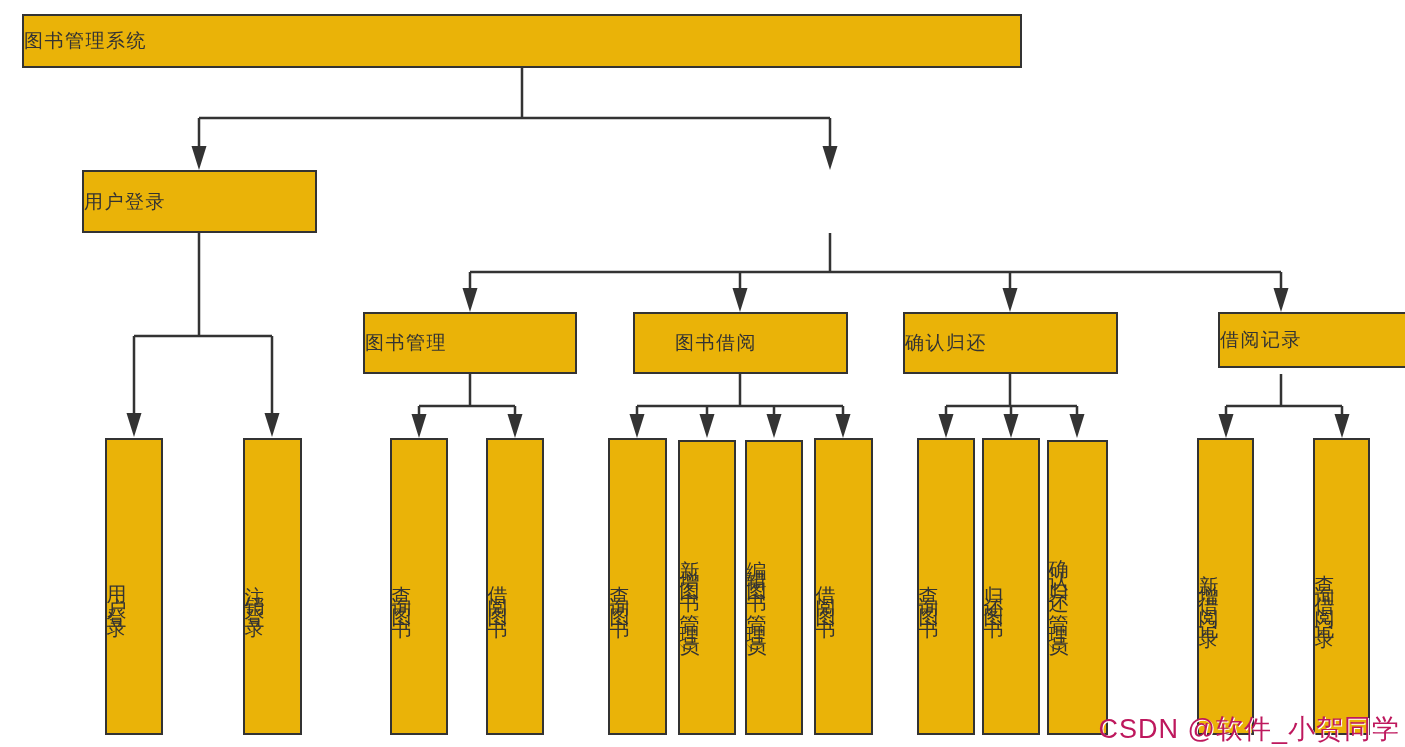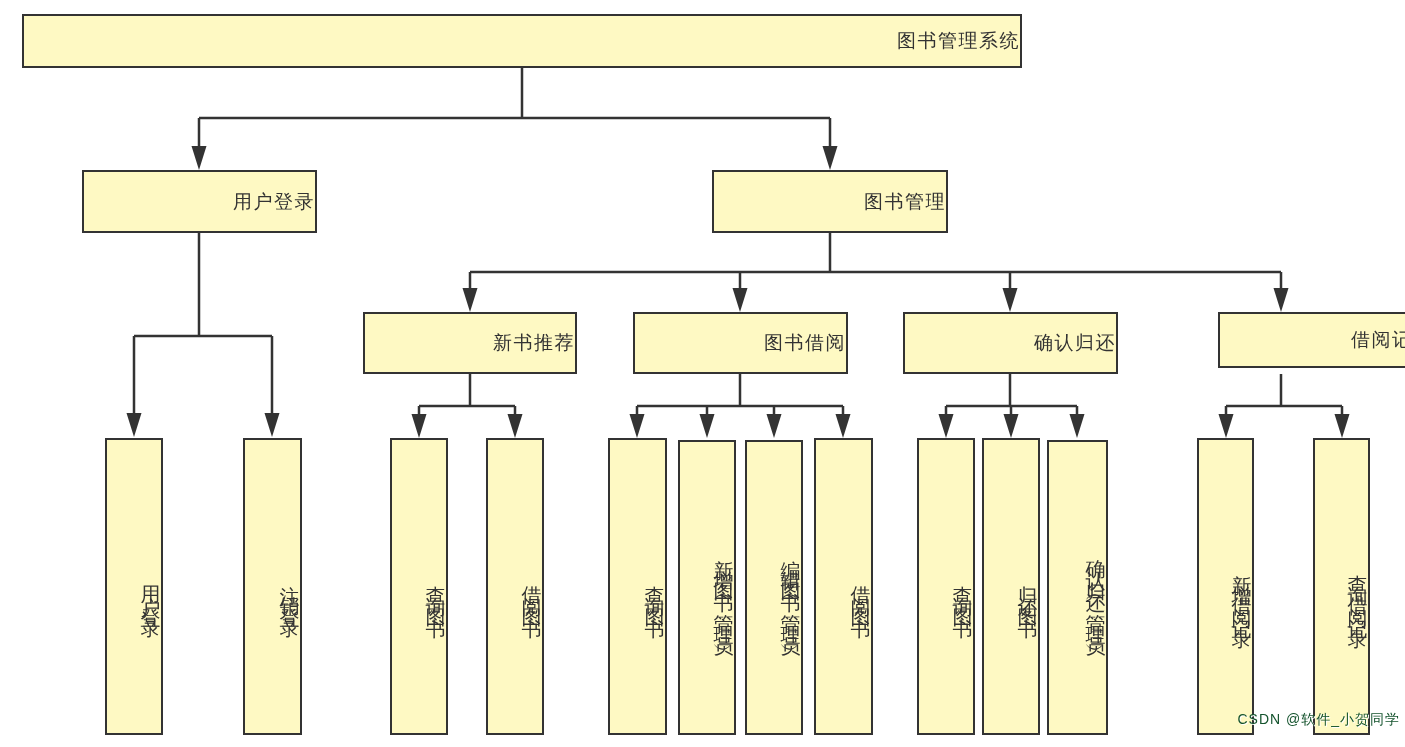--- a/index.html
+++ b/index.html
@@ -10,42 +10,42 @@
     height: 747px;
     background: #ffffff;
     font-family: "Liberation Sans", sans-serif;
     color: #333333;
     overflow: hidden;
   }
   .wires { position: absolute; left: 0; top: 0; }
   .node {
     position: absolute;
     border: 2.5px solid #333333;
-    background: #fef9c3;
+    background: #eab308;
     display: flex;
     align-items: center;
-    justify-content: flex-end;
+    justify-content: flex-start;
   }
   .hbox { font-size: 19px; letter-spacing: 1.5px; font-weight: 400; }
   .vbox span {
     writing-mode: vertical-rl;
     text-orientation: mixed;
     font-size: 20px;
     line-height: 1;
     letter-spacing: 11px;
     margin-bottom: -11px;
     white-space: nowrap;
   }
   .watermark {
     position: absolute;
     right: 5px;
     top: 711px;
-    font-size: 14px;
+    font-size: 27px;
     letter-spacing: 1px;
-    color: #14532d;
+    color: #be185d;
     text-shadow: 1px 1px 0 #ffffff;
     z-index: 5;
     pointer-events: none;
   }
 </style>
 </head>
 <body>
 
 <div class="canvas">
 
@@ -89,26 +89,23 @@
     </g>
   </svg>
 
   <div class="node hbox" style="left:22px; top:14px; width:1000px; height:54px;">
     <span>图书管理系统</span>
   </div>
 
   <div class="node hbox" style="left:82px; top:170px; width:235px; height:63px;">
     <span>用户登录</span>
   </div>
-  <div class="node hbox" style="left:712px; top:170px; width:236px; height:63px;">
-    <span>图书管理</span>
-  </div>
 
   <div class="node hbox" style="left:363px; top:312px; width:214px; height:62px;">
-    <span>新书推荐</span>
+    <span>图书管理</span>
   </div>
   <div class="node hbox" style="left:633px; top:312px; width:215px; height:62px;padding-left:40px;">
     <span>图书借阅</span>
   </div>
   <div class="node hbox" style="left:903px; top:312px; width:215px; height:62px;">
     <span>确认归还</span>
   </div>
   <div class="node hbox" style="left:1218px; top:312px; width:217px; height:56px;font-family:Liberation Serif, serif;">
     <span>借阅记录</span>
   </div>

